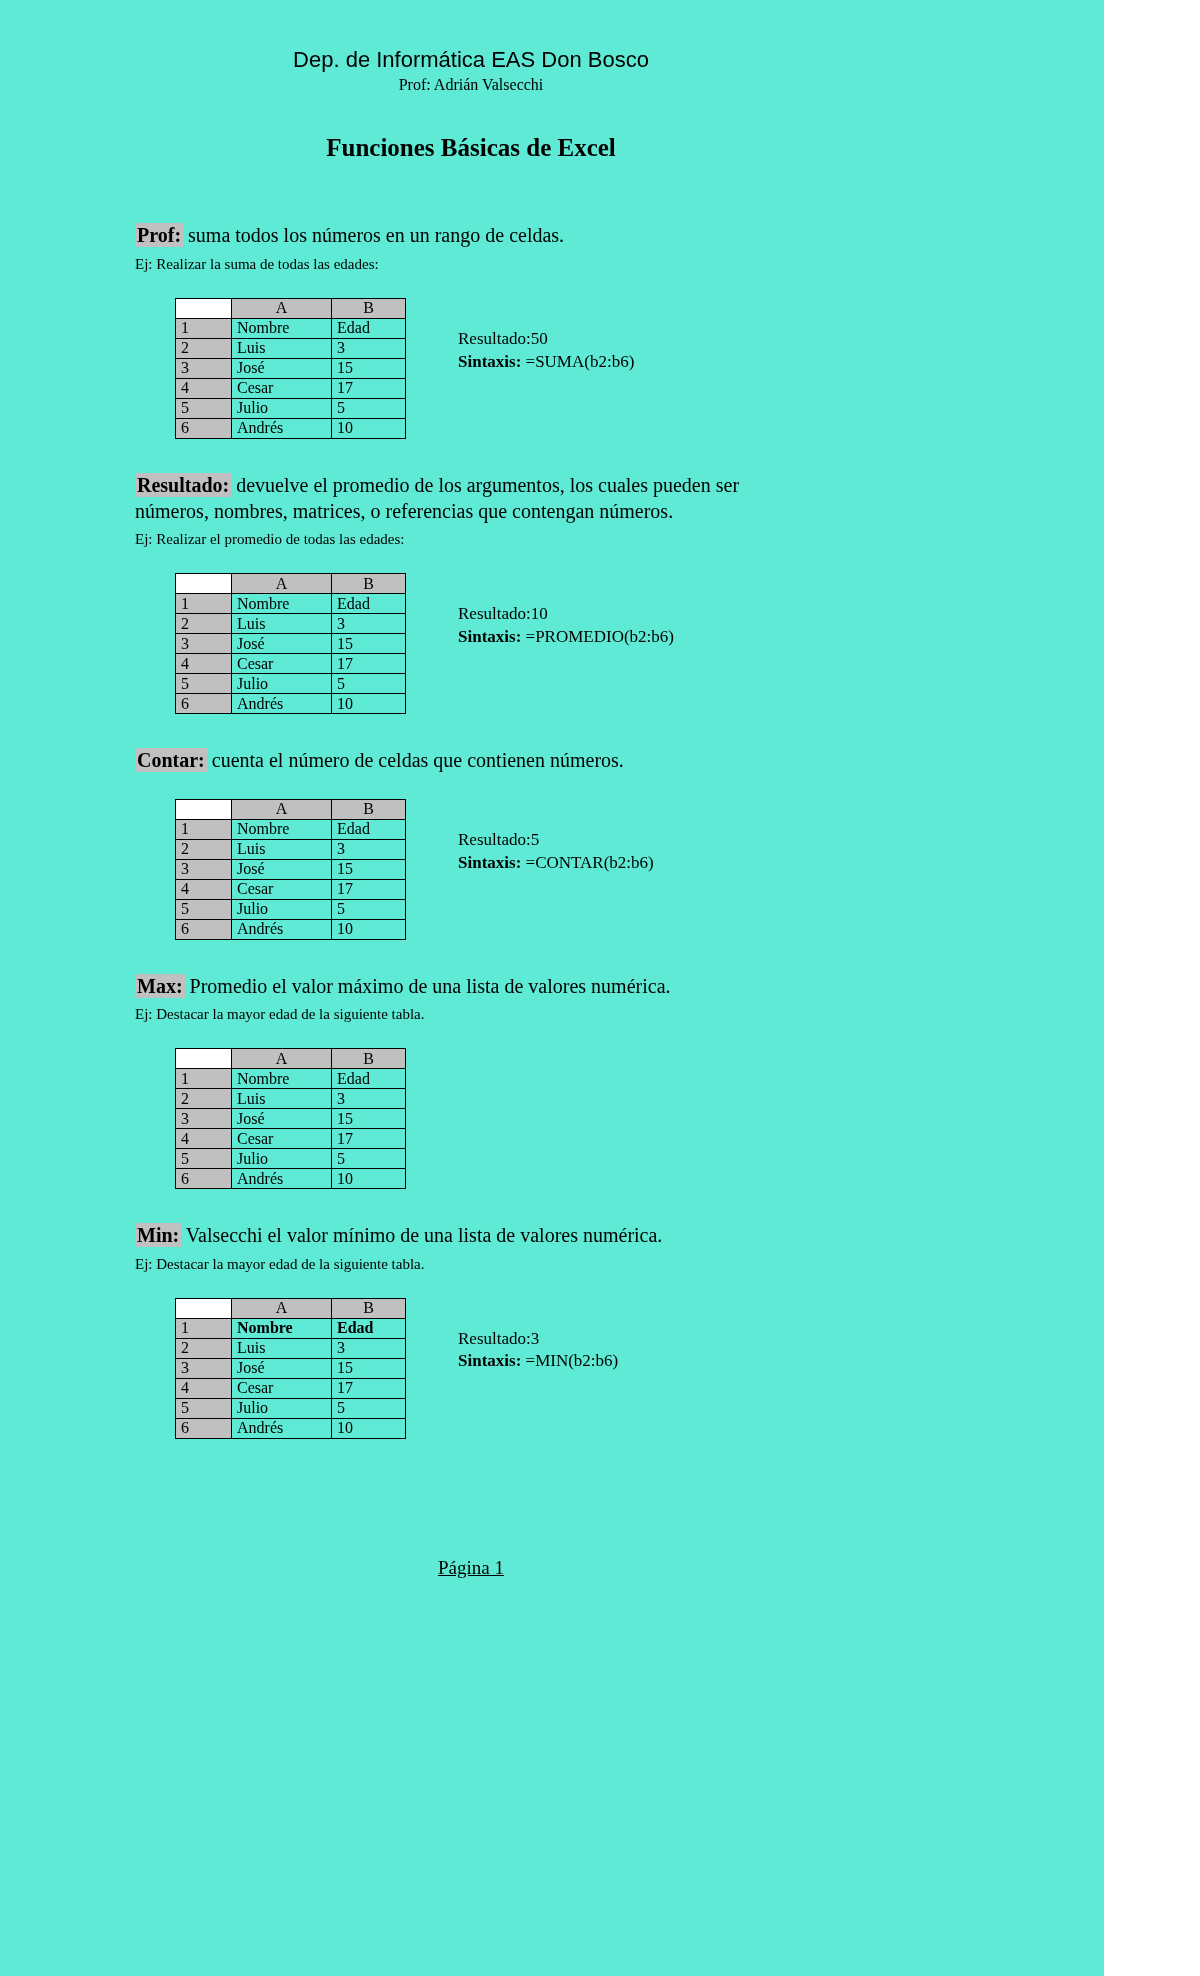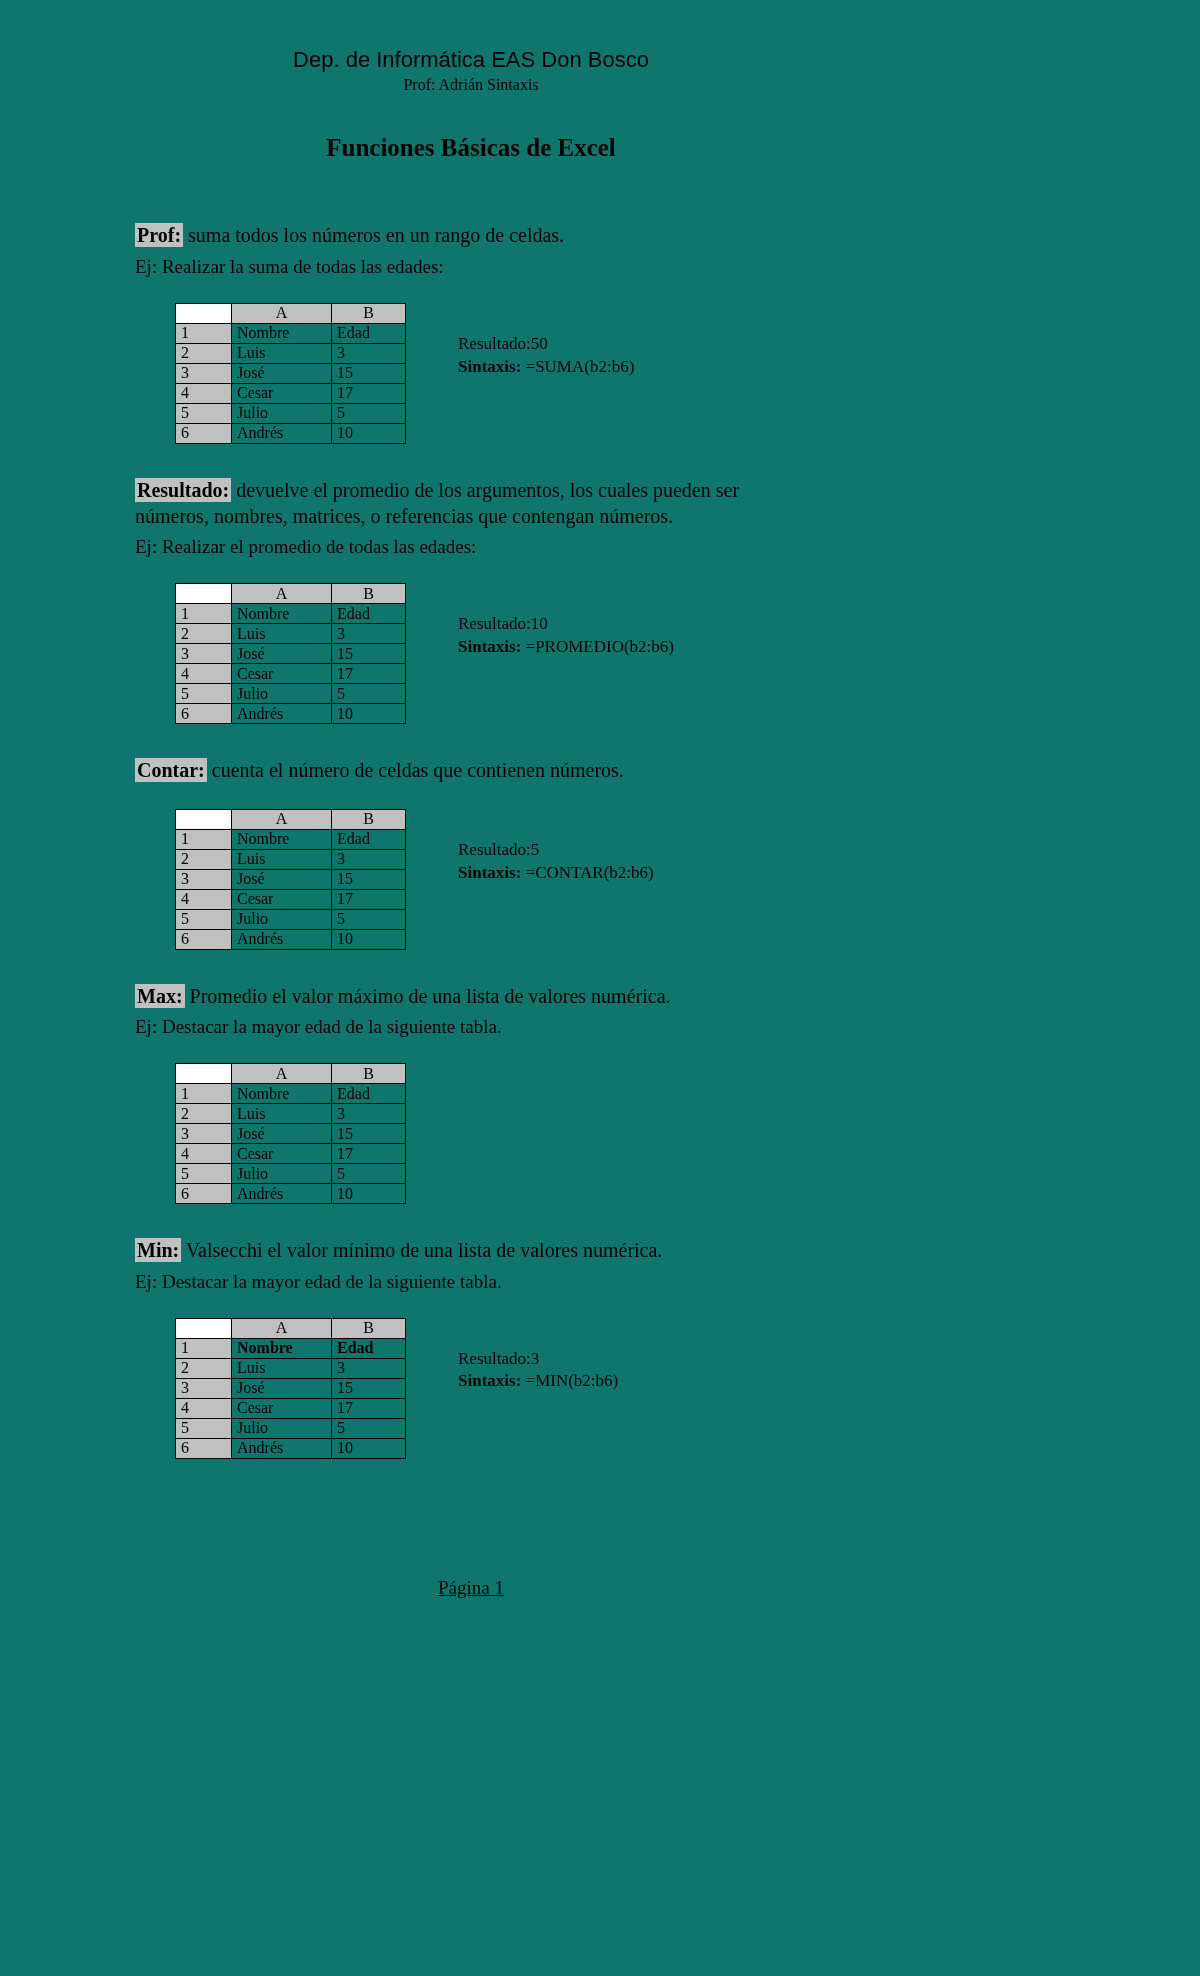--- a/index.html
+++ b/index.html
@@ -4,23 +4,23 @@
 <style>
   * { margin: 0; padding: 0; box-sizing: border-box; }
   html, body { background: #ffffff; }
   body {
     width: 1200px;
     min-height: 1976px;
     font-family: "Liberation Serif", "DejaVu Serif", serif;
     color: #000000;
   }
   .page {
-    width: 1200px;
+    width: 1104px;
     min-height: 1976px;
-    background: #0f766e;
+    background: #5eead4;
     padding-top: 48px;
   }
   .content {
     margin-left: 135px;
     width: 672px;
   }
   
   .doc-header { text-align: center; }
   .dept {
     font-family: "Liberation Sans", "DejaVu Sans", sans-serif;
@@ -43,21 +43,21 @@
   .desc {
     font-size: 20px;
     line-height: 1.32;
   }
   .term {
     font-weight: bold;
     background: #c0c0c0;
     padding: 1px 2px;
   }
   .example {
-    font-size: 19px;
+    font-size: 15px;
     margin-top: 7px;
   }
   .table-wrap {
     display: flex;
     align-items: flex-start;
     margin-top: 25px;
     margin-left: 40px;
   }
   table.sheet {
     border-collapse: collapse;
@@ -93,21 +93,21 @@
   }
 </style>
 </head>
 <body>
 
 <div class="page">
   <div class="content">
 
     <header class="doc-header">
       <div class="dept">Dep. de Informática EAS Don Bosco</div>
-      <div class="prof">Prof: Adrián Sintaxis</div>
+      <div class="prof">Prof: Adrián Valsecchi</div>
       <h1 class="doc-title">Funciones Básicas de Excel</h1>
     </header>
 
     <main class="sections">
 
       <section class="func">
         <p class="desc"><span class="term">Prof:</span> <span>suma todos los números en un rango de celdas.</span></p>
         <p class="example">Ej: Realizar la suma de todas las edades:</p>
         <div class="table-wrap">
           <table class="sheet">

